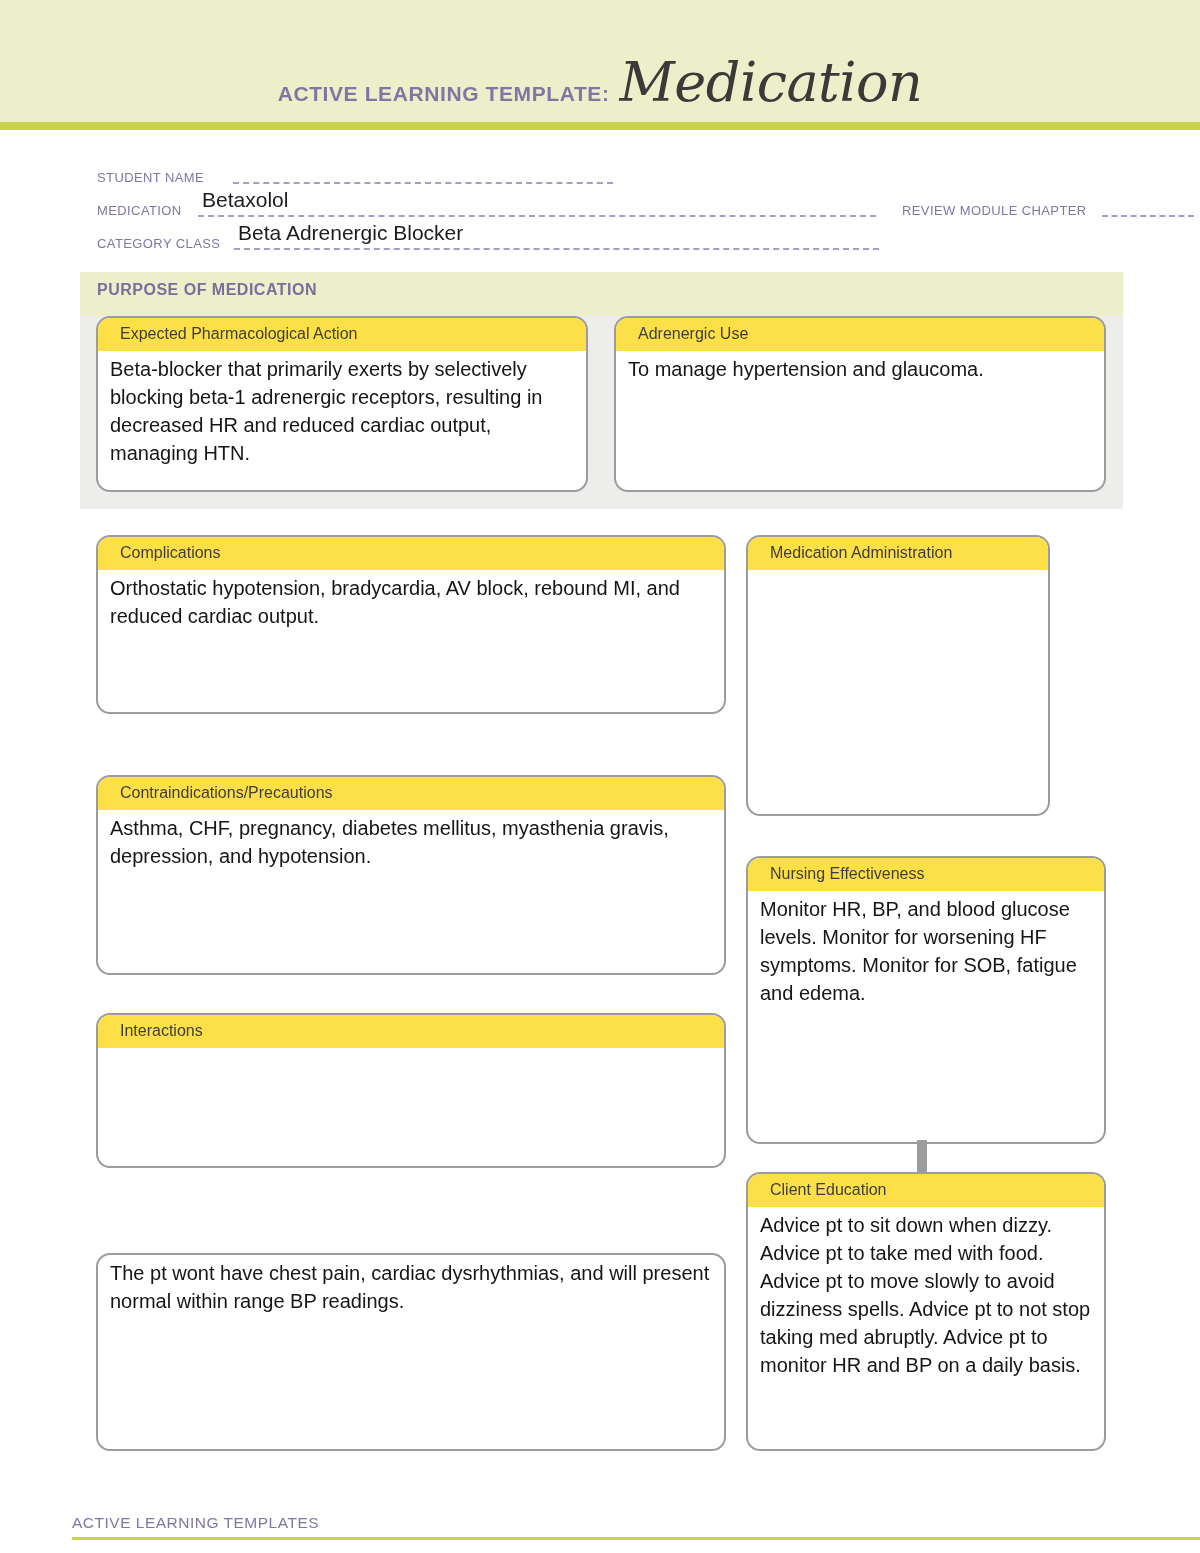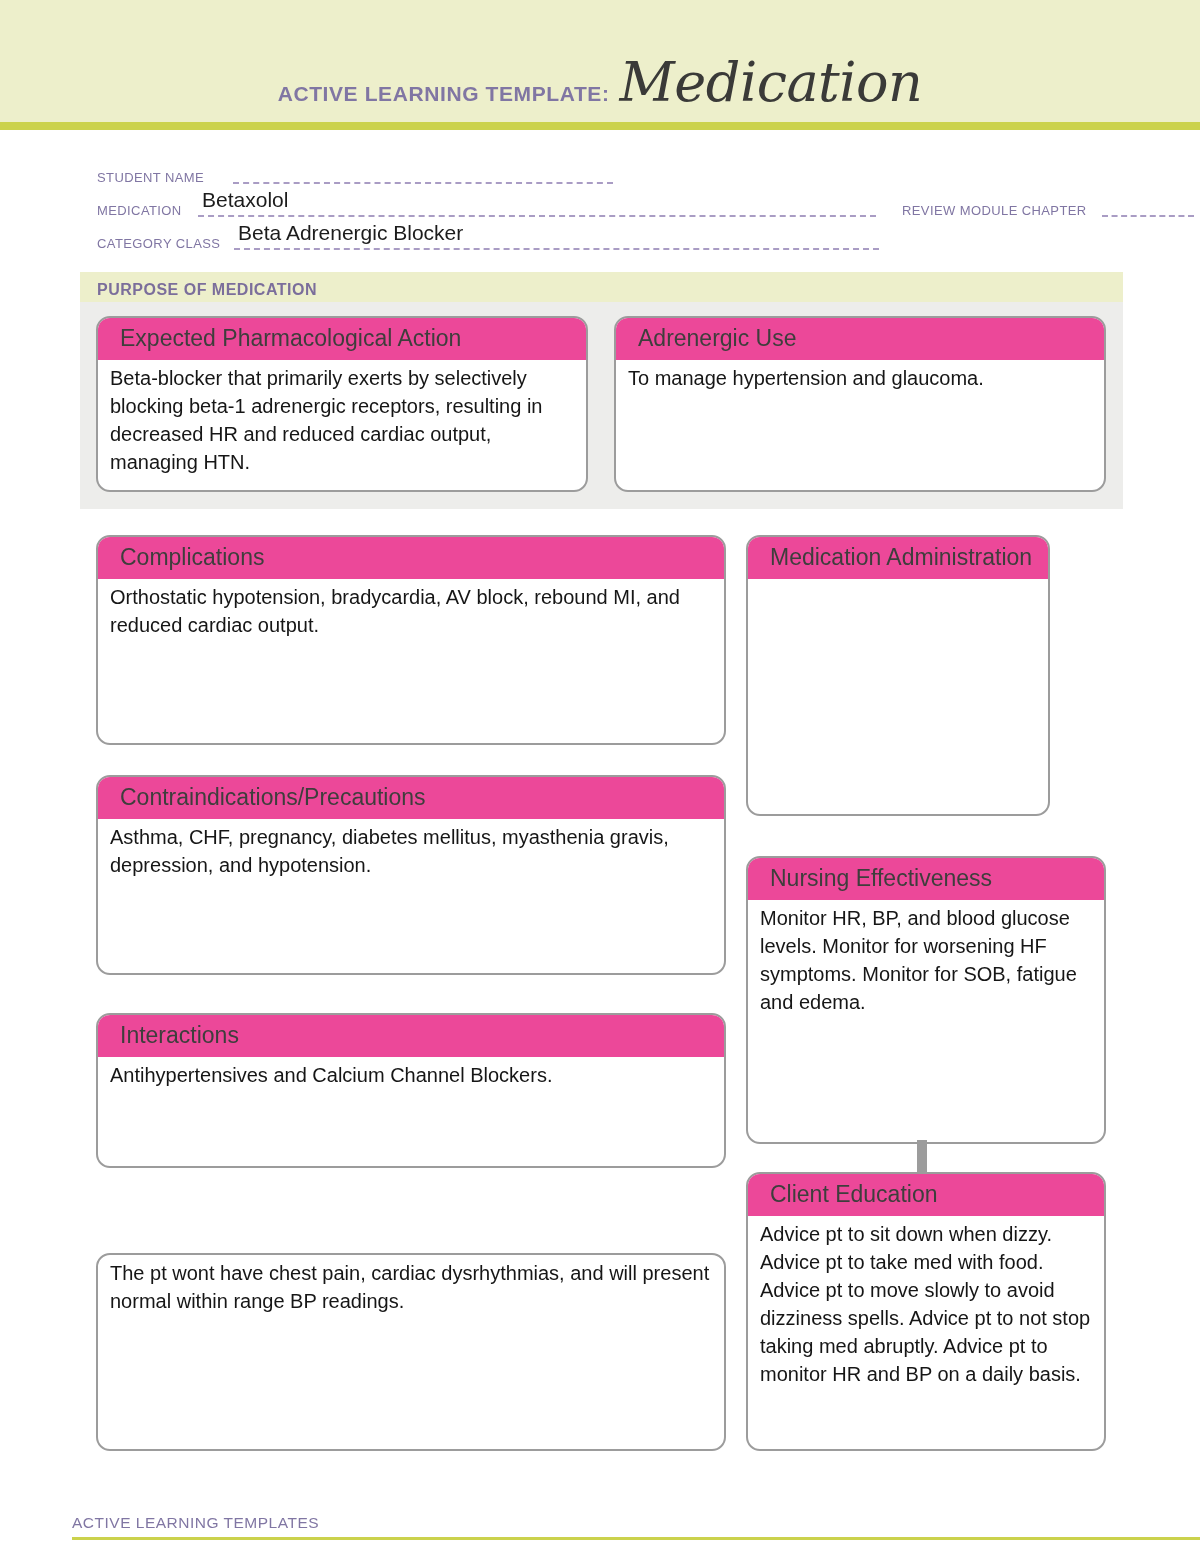--- a/index.html
+++ b/index.html
@@ -107,21 +107,21 @@
     position: absolute;
     left: 80px; top: 272px;
     width: 1043px;
     height: 237px;
     background: #EDEDEB;
   }
   .purpose-strip {
     position: absolute;
     left: 0; top: 0;
     width: 1043px;
-    height: 30px;
+    height: 44px;
     background: #EDEFCB;
   }
   .purpose-strip-label {
     position: absolute;
     left: 17px; top: 9px;
     font-family: "Liberation Sans Narrow", "Liberation Sans", sans-serif;
     font-size: 16px;
     font-weight: bold;
     letter-spacing: 0.5px;
     color: #7B6E9B;
@@ -130,42 +130,42 @@
   
   .box {
     position: absolute;
     background: #ffffff;
     border: 2px solid #9C9C9C;
     border-radius: 14px;
     box-sizing: border-box;
     overflow: hidden;
   }
   .box-head {
-    background: #ec4899;
+    background: #fde047;
     padding: 7px 0 8px 22px;
     font-family: "Liberation Sans", sans-serif;
-    font-size: 23px;
+    font-size: 16px;
     color: #3E3E3C;
     white-space: nowrap;
   }
   .box-body {
     padding: 4px 12px 8px 12px;
     font-family: "Liberation Sans", sans-serif;
     font-size: 20px;
     line-height: 28px;
     color: #161616;
     white-space: pre-line;
   }
 
   
   #box-epa { left: 96px;  top: 316px; width: 492px; height: 176px; }
   #box-tu  { left: 614px; top: 316px; width: 492px; height: 176px; }
 
   
-  #box-complications { left: 96px; top: 535px;  width: 630px; height: 210px; }
+  #box-complications { left: 96px; top: 535px;  width: 630px; height: 179px; }
   #box-contra        { left: 96px; top: 775px;  width: 630px; height: 200px; }
   #box-interactions  { left: 96px; top: 1013px; width: 630px; height: 155px; }
   #box-evaluation    { left: 96px; top: 1253px; width: 630px; height: 198px; }
 
   
   #box-medadmin  { left: 746px; top: 535px;  width: 304px; height: 281px; }
   #box-nursing   { left: 746px; top: 856px;  width: 360px; height: 288px; }
   #box-cliented  { left: 746px; top: 1172px; width: 360px; height: 279px; }
 
   #box-medadmin .box-body,
@@ -251,21 +251,20 @@
   <div class="box-body">Orthostatic hypotension, bradycardia, AV block, rebound MI, and reduced cardiac output.</div>
 </div>
 
 <div class="box" id="box-contra">
   <div class="box-head">Contraindications/Precautions</div>
   <div class="box-body">Asthma, CHF, pregnancy, diabetes mellitus, myasthenia gravis, depression, and hypotension.</div>
 </div>
 
 <div class="box" id="box-interactions">
   <div class="box-head">Interactions</div>
-  <div class="box-body">Antihypertensives and Calcium Channel Blockers.</div>
 </div>
 
 <div class="box" id="box-evaluation">
   <div class="box-body">The pt wont have chest pain, cardiac dysrhythmias, and will present normal within range BP readings.</div>
 </div>
 
 <div class="box" id="box-medadmin">
   <div class="box-head">Medication Administration</div>
 </div>
 

